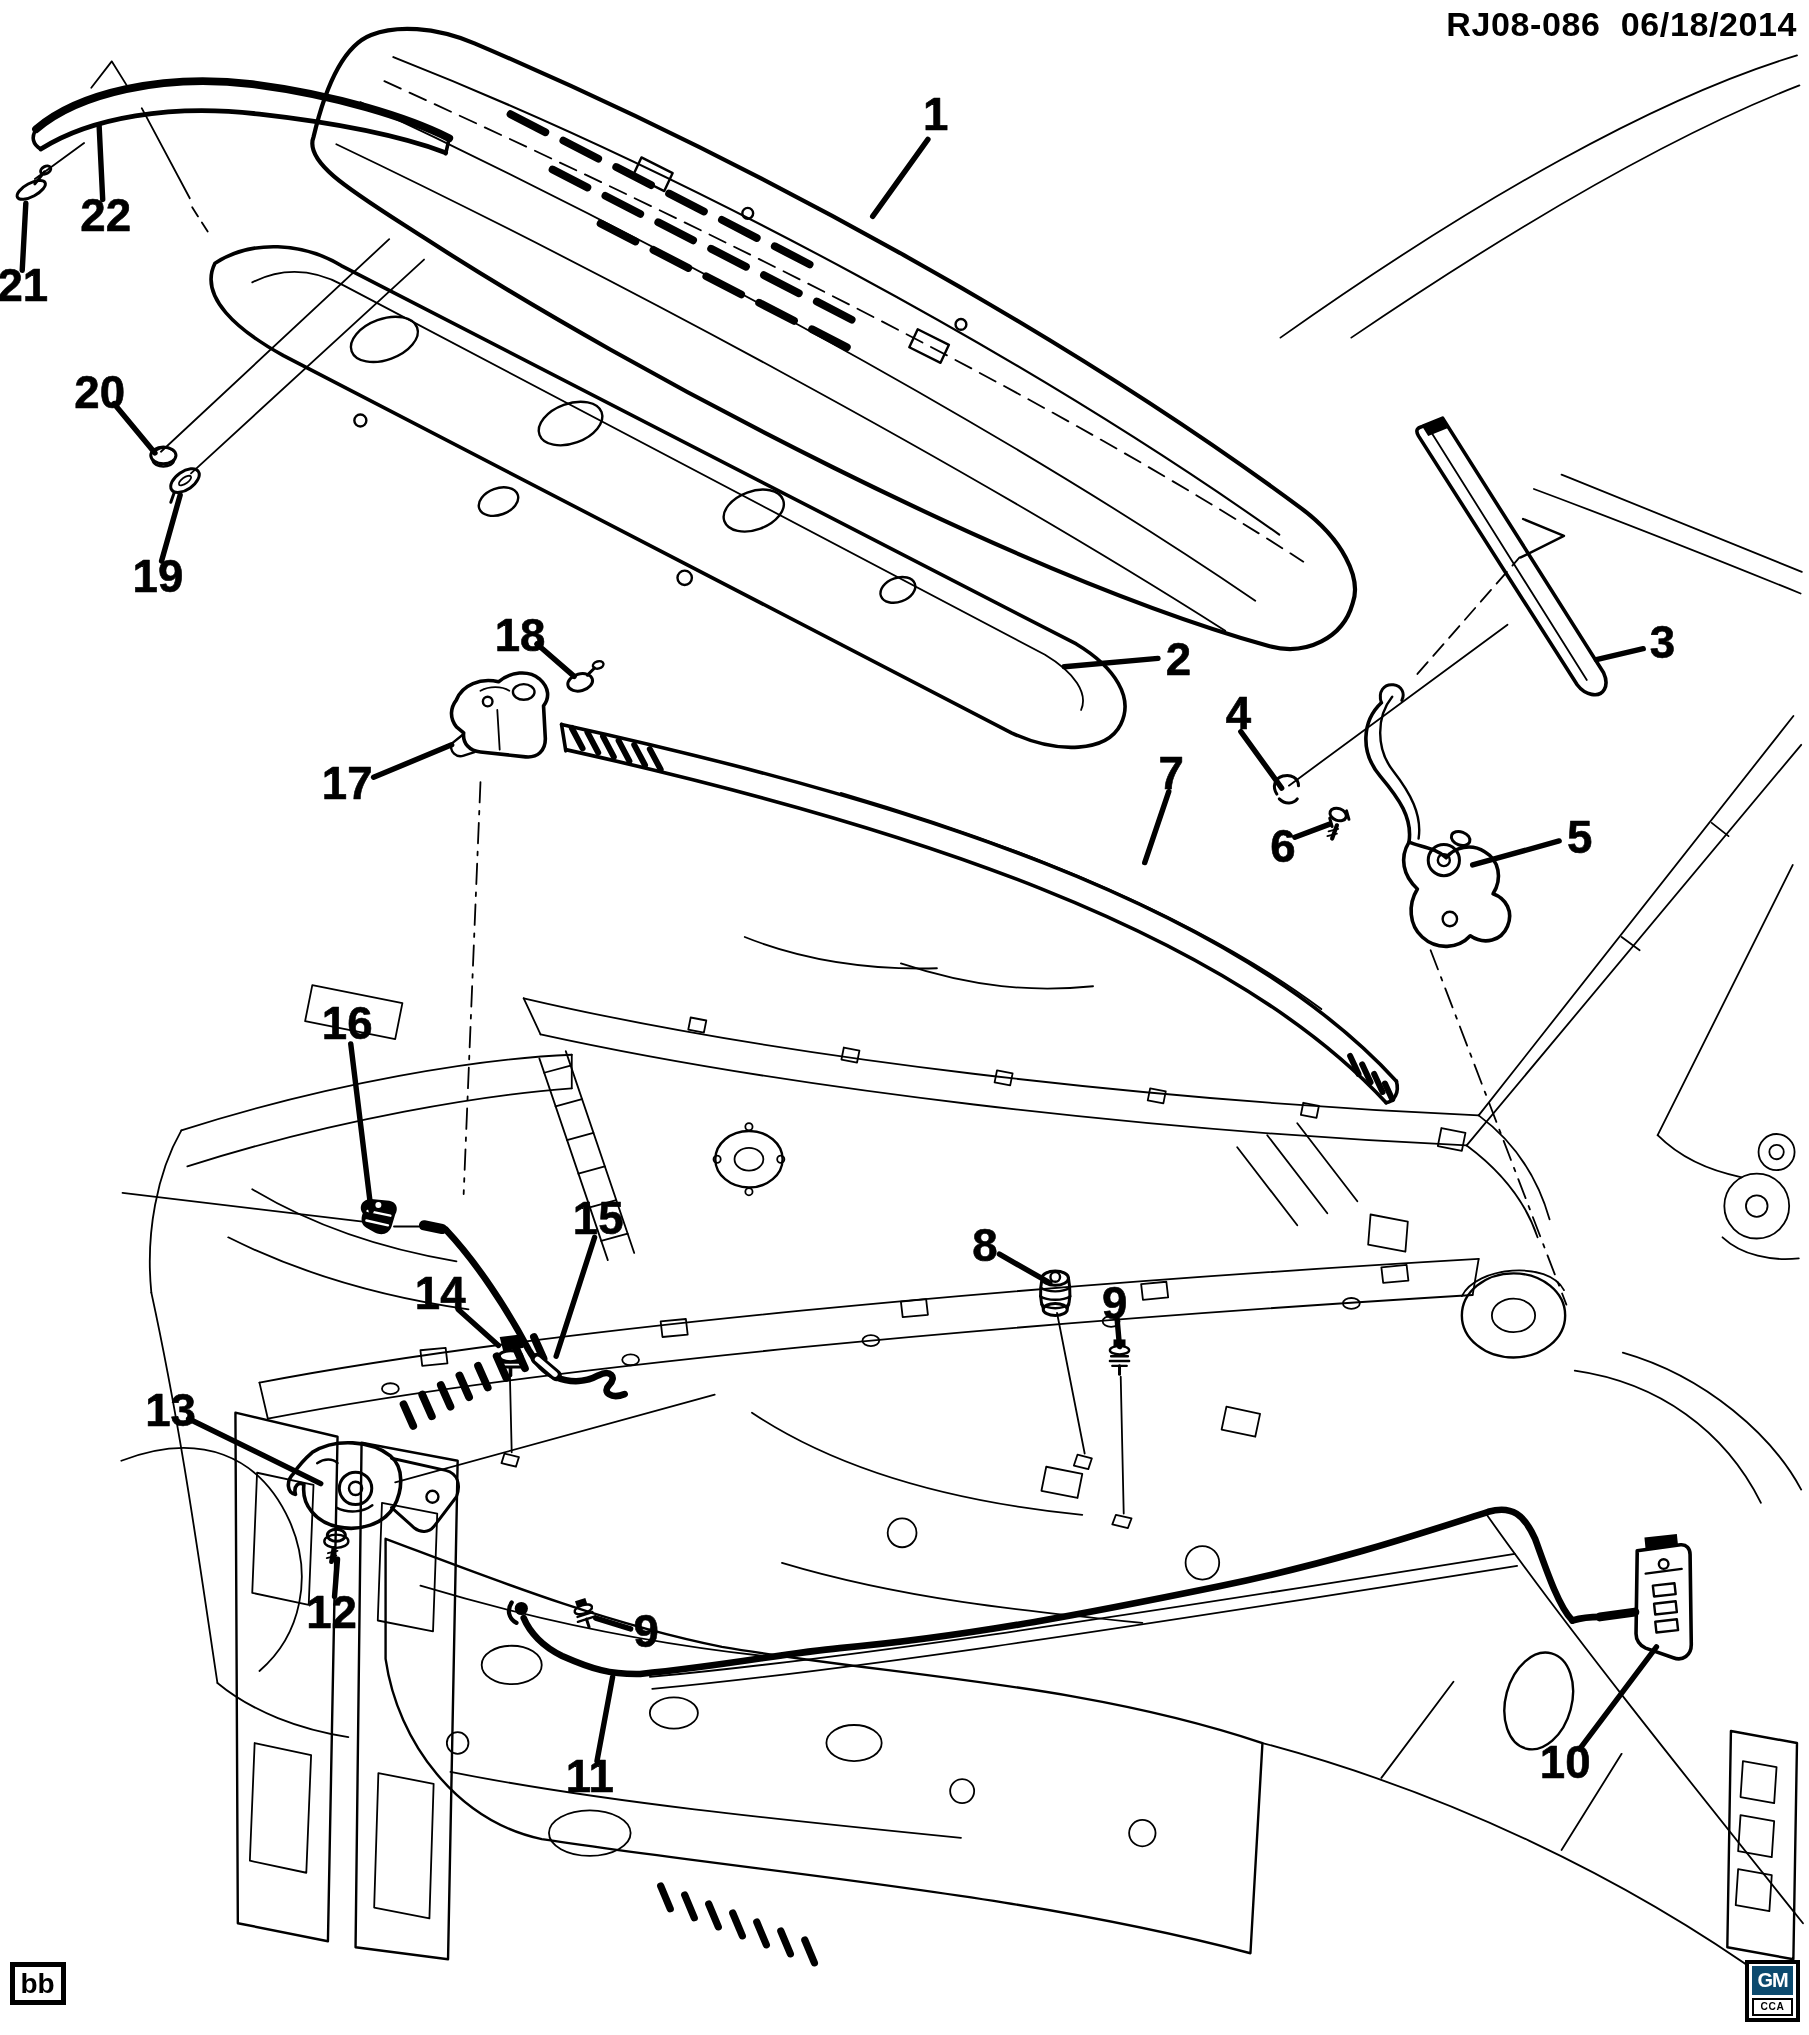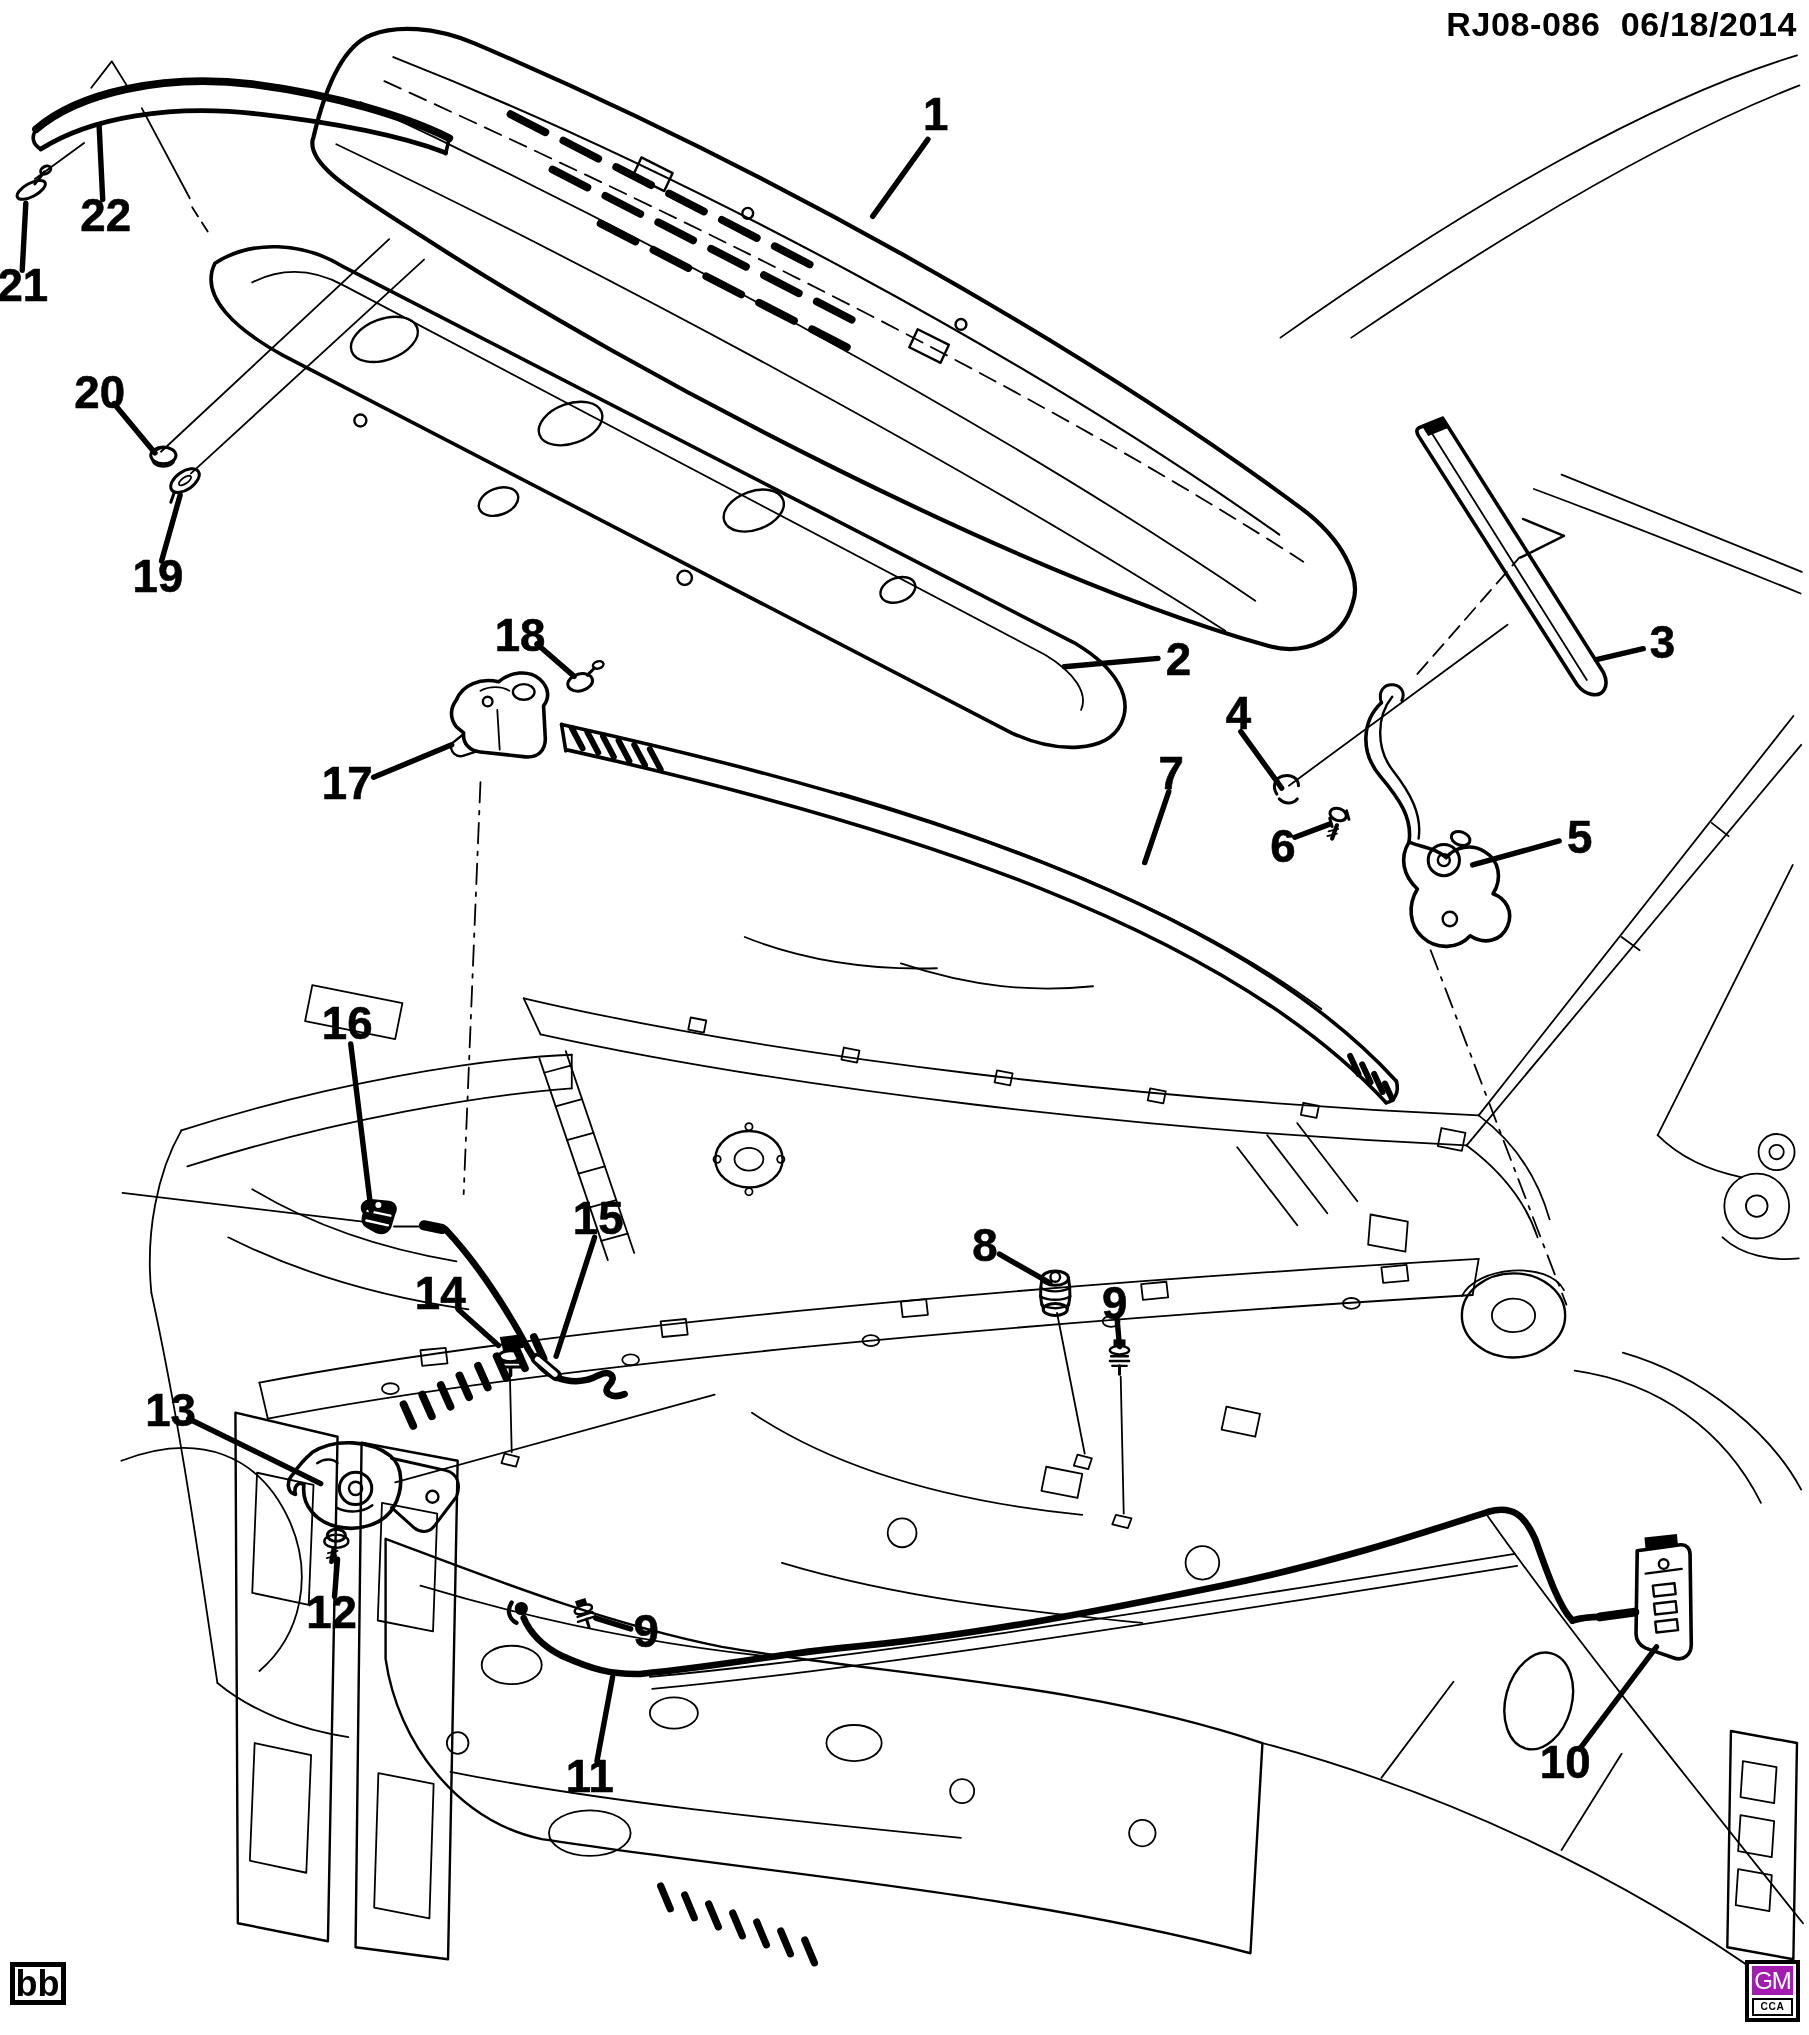--- a/index.html
+++ b/index.html
@@ -9,30 +9,30 @@
   }
   svg.art{position:absolute;left:0;top:0;width:1809px;height:2035px;}
   .hdr{
     position:absolute;top:4.8px;right:12px;font-weight:bold;font-size:34px;
     color:#000;letter-spacing:0.6px;white-space:nowrap;
   }
   .hdr .sp{display:inline-block;width:20.4px;}
   .sheet-box{
     position:absolute;left:9.6px;top:1962px;width:56px;height:43px;
     border:5.4px solid #000;box-sizing:border-box;display:flex;
-    align-items:center;justify-content:center;font-size:36px;font-weight:bold;color:#000;
+    align-items:center;justify-content:center;font-size:28px;font-weight:bold;color:#000;
   }
   .gm{
     position:absolute;left:1745px;top:1960px;width:55px;height:62px;
     border:4.2px solid #000;box-sizing:border-box;background:#fff;padding:2.4px 3px;
     display:flex;flex-direction:column;gap:2.4px;
   }
   .gm .gm-top{
-    flex:1;background:#a21caf;color:#fff;display:flex;align-items:center;justify-content:center;
-    font-weight:normal;font-size:24px;letter-spacing:-1.2px;
+    flex:1;background:#0c4a6e;color:#fff;display:flex;align-items:center;justify-content:center;
+    font-weight:bold;font-size:20px;letter-spacing:-1.2px;
   }
   .gm .gm-bot{
     height:18px;border:2.4px solid #000;box-sizing:border-box;display:flex;align-items:center;
     justify-content:center;font-weight:bold;font-size:10.2px;color:#000;letter-spacing:0.6px;
   }
   text.callout{
     font-family:"Liberation Sans",sans-serif;font-weight:bold;font-size:76px;fill:#000;
   }
   line.leader{stroke:#000;stroke-width:9;stroke-linecap:round;}
 </style>

